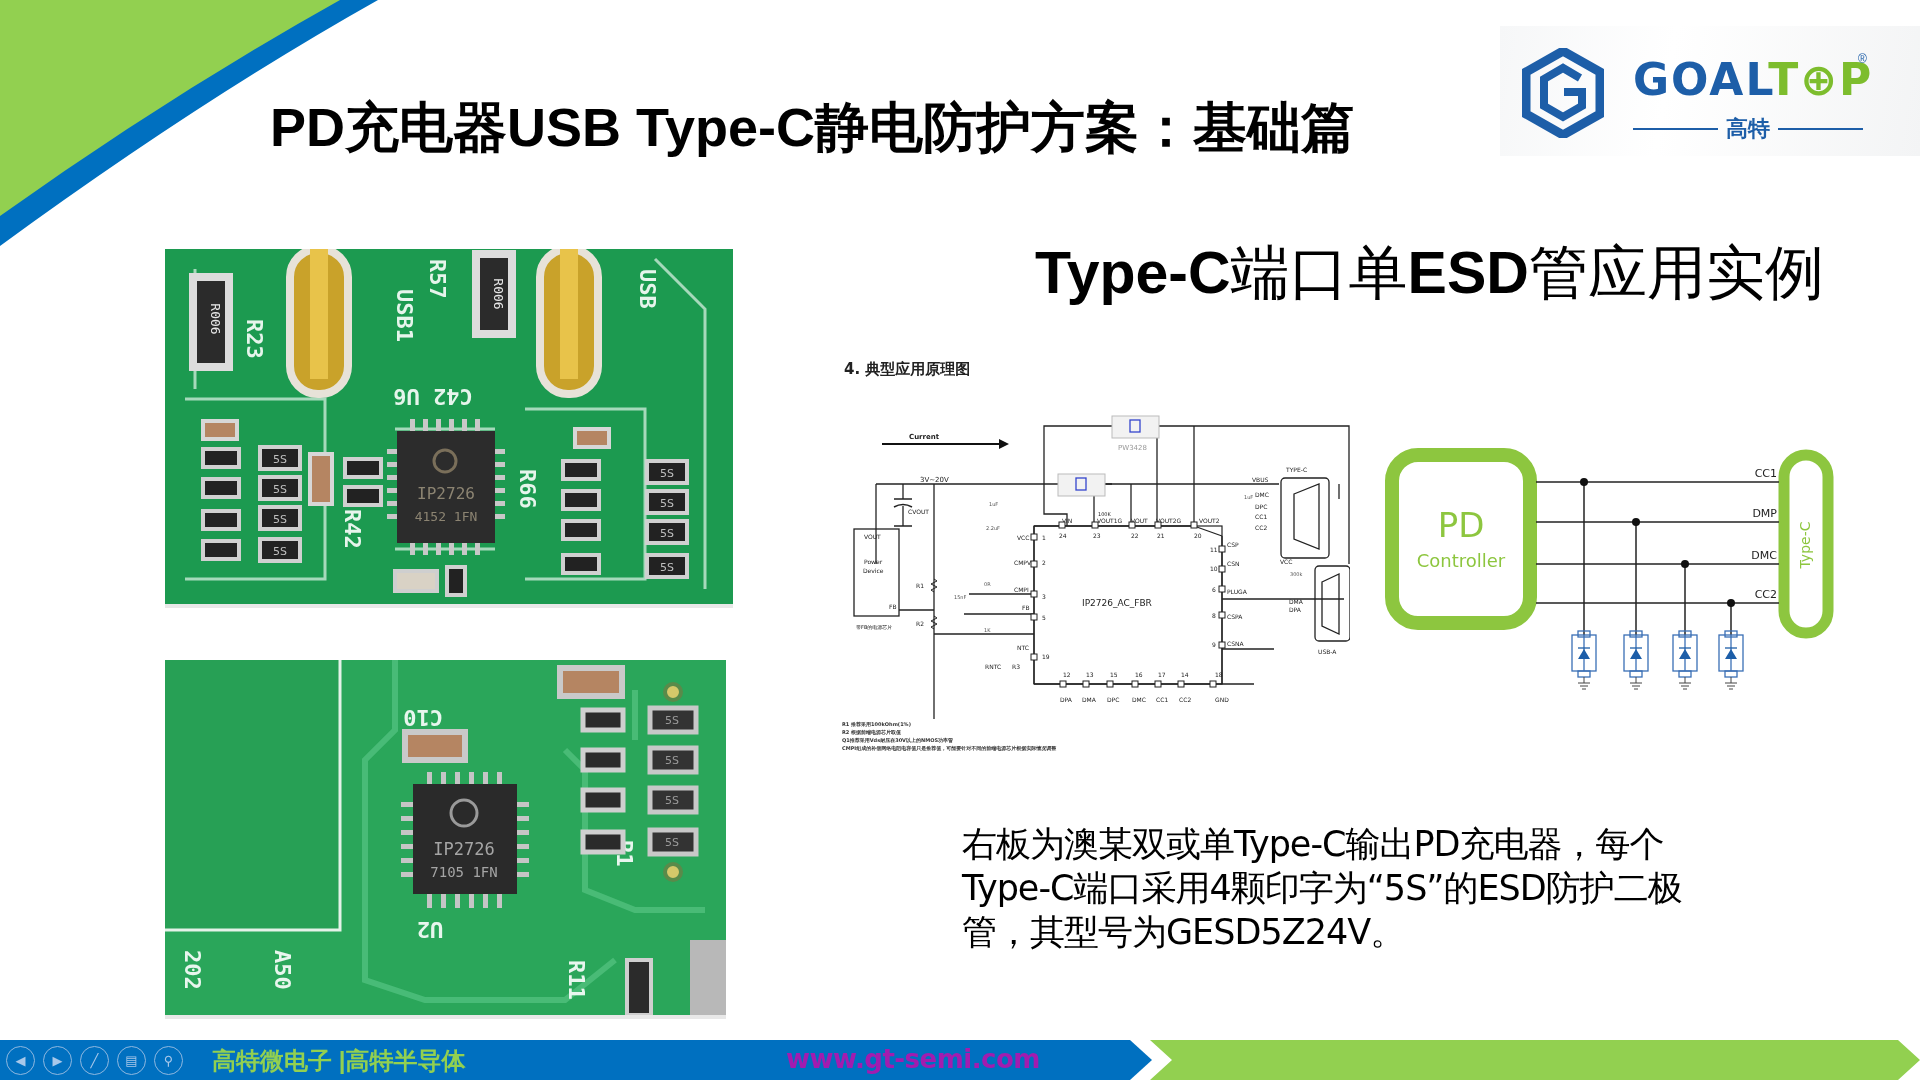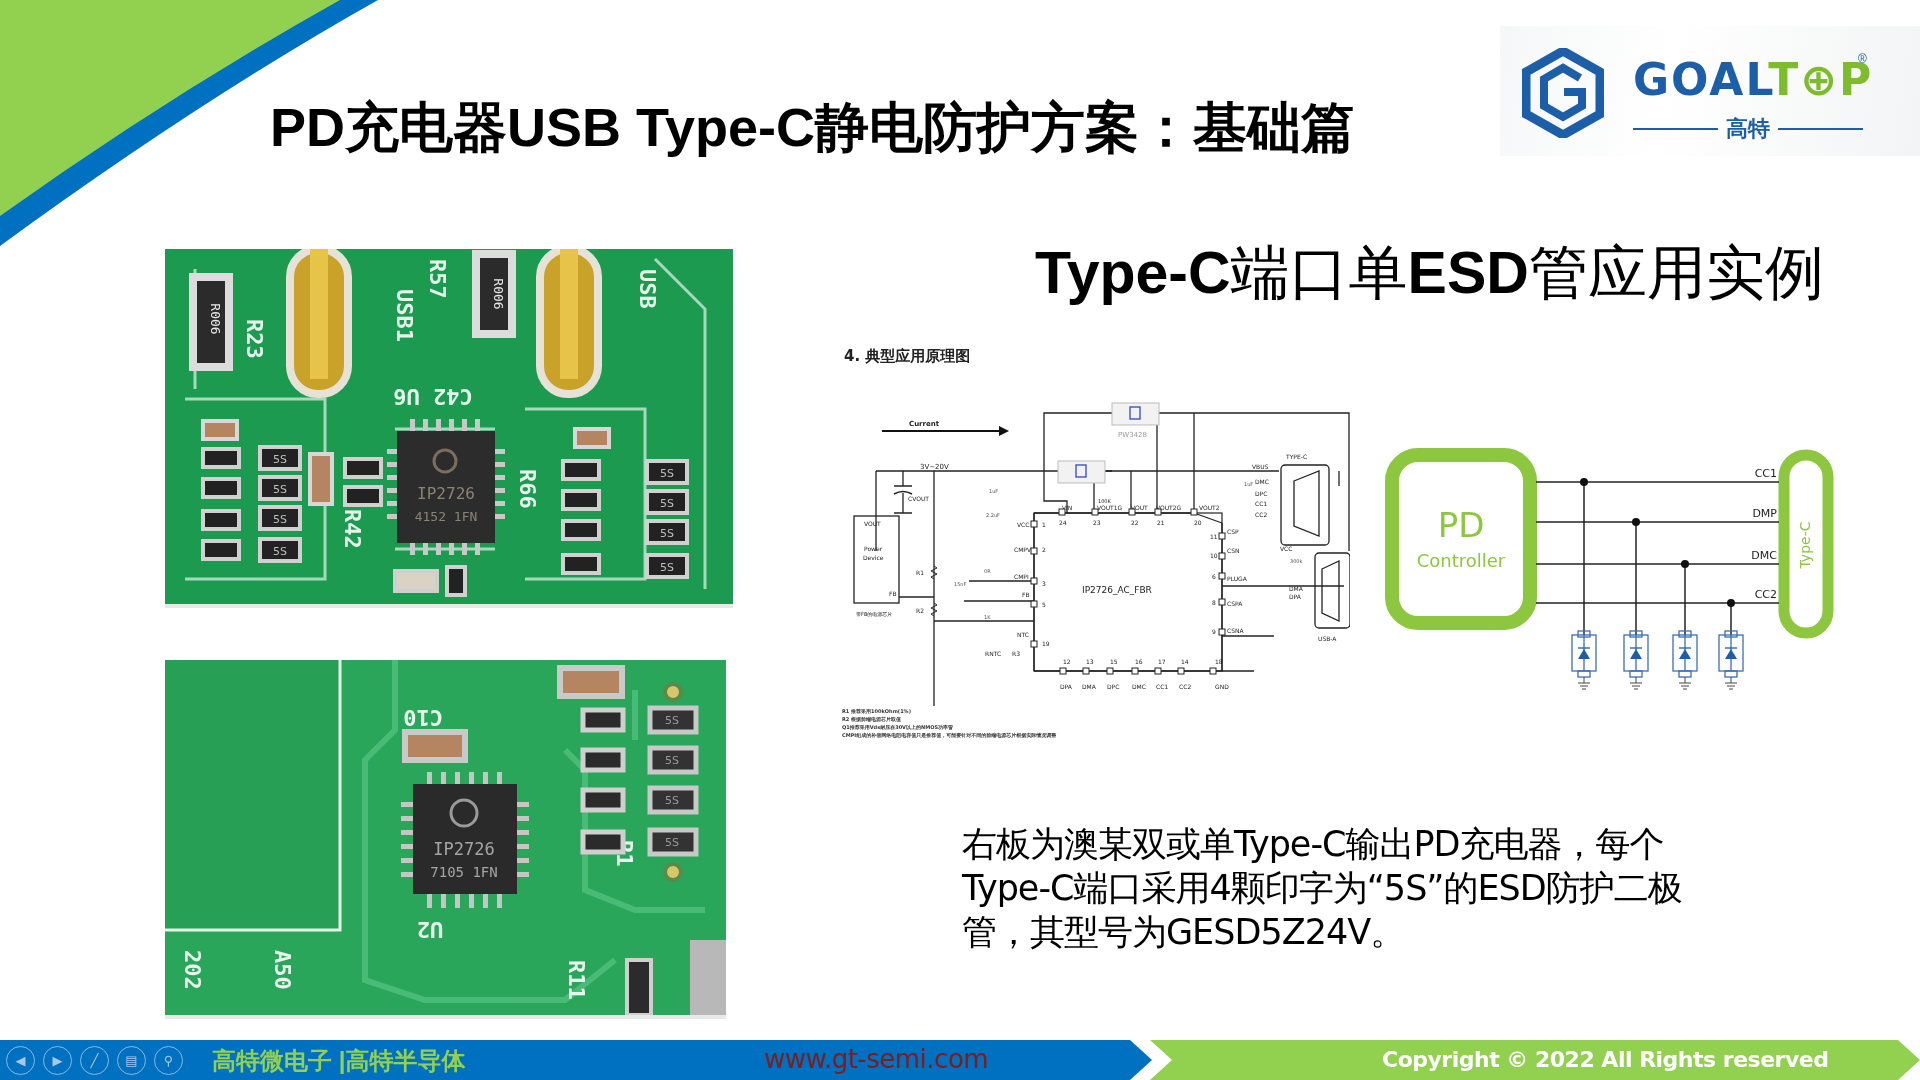--- a/index.html
+++ b/index.html
@@ -31,21 +31,21 @@
   .photo svg { width: 100%; height: 100%; display: block; }
   .photo-top { left: 165px; top: 249px; width: 568px; height: 359px; }
   .photo-bottom { left: 165px; top: 660px; width: 561px; height: 359px; }
 
   .subtitle {
     position: absolute; left: 1035px; top: 234px;
     font-size: 59px; font-weight: bold; white-space: nowrap;
   }
   .subtitle .light { font-weight: normal; }
 
-  .schematic { position: absolute; left: 834px; top: 341px; width: 516px; height: 410px; }
+  .schematic { position: absolute; left: 834px; top: 354px; width: 516px; height: 410px; }
   .schematic svg { width: 100%; height: 100%; display: block; }
 
   .esd-diagram { position: absolute; left: 1384px; top: 445px; width: 456px; height: 250px; }
   .esd-diagram svg { width: 100%; height: 100%; display: block; }
 
   .description {
     position: absolute; left: 962px; top: 822px; width: 760px;
     font-size: 35px; line-height: 44px; color: #000;
     font-family: "DejaVu Sans", sans-serif; letter-spacing: -1px;
   }
@@ -58,21 +58,21 @@
   .footer-green {
     position: absolute; left: 1150px; top: 0; width: 770px; height: 40px; background: #92d050;
     clip-path: polygon(0 0, 748px 0, 770px 20px, 748px 40px, 0 40px, 22px 20px);
   }
   .nav-icons { position: absolute; left: 6px; top: 6px; display: flex; gap: 8px; }
   .nav-icon {
     width: 29px; height: 29px; border: 1.5px solid #8fb8e0; border-radius: 50%;
     display: flex; align-items: center; justify-content: center; color: #a8c8ea; font-size: 13px;
   }
   .footer-company { position: absolute; left: 180px; top: 5px; font-size: 24px; font-weight: bold; color: #92d050; white-space: nowrap; margin-left: 32px; }
-  .footer-url { position: absolute; left: 764px; top: 4px; font-size: 26px; font-weight: normal; color: #7f1d1d; font-family: "DejaVu Sans", sans-serif; letter-spacing: -0.5px; }
+  .footer-url { position: absolute; left: 786px; top: 4px; font-size: 26px; font-weight: bold; color: #a21caf; font-family: "DejaVu Sans", sans-serif; letter-spacing: -0.5px; }
   .footer-copy { position: absolute; left: 1382px; top: 7px; font-size: 22px; font-weight: bold; color: #ffffff; font-family: "DejaVu Sans", sans-serif; letter-spacing: -0.5px; }
 </style>
 </head>
 <body>
 
 <svg class="corner-swoosh" viewBox="0 0 400 260">
   <path d="M0,0 L378,0 Q200,100 0,246 Z" fill="#0070c0"></path>
   <path d="M0,0 L340,0 Q170,95 0,216 Z" fill="#92d050"></path>
 </svg>
 
@@ -557,14 +557,13 @@
   <div class="footer-green"></div>
   <div class="nav-icons">
     <div class="nav-icon">◀</div>
     <div class="nav-icon">▶</div>
     <div class="nav-icon">╱</div>
     <div class="nav-icon">▤</div>
     <div class="nav-icon">⚲</div>
   </div>
   <div class="footer-company">高特微电子 |高特半导体</div>
   <div class="footer-url">www.gt-semi.com</div>
-  <div class="footer-copy">Copyright © 2022 All Rights reserved</div>
 </div>
 
 </body></html>

